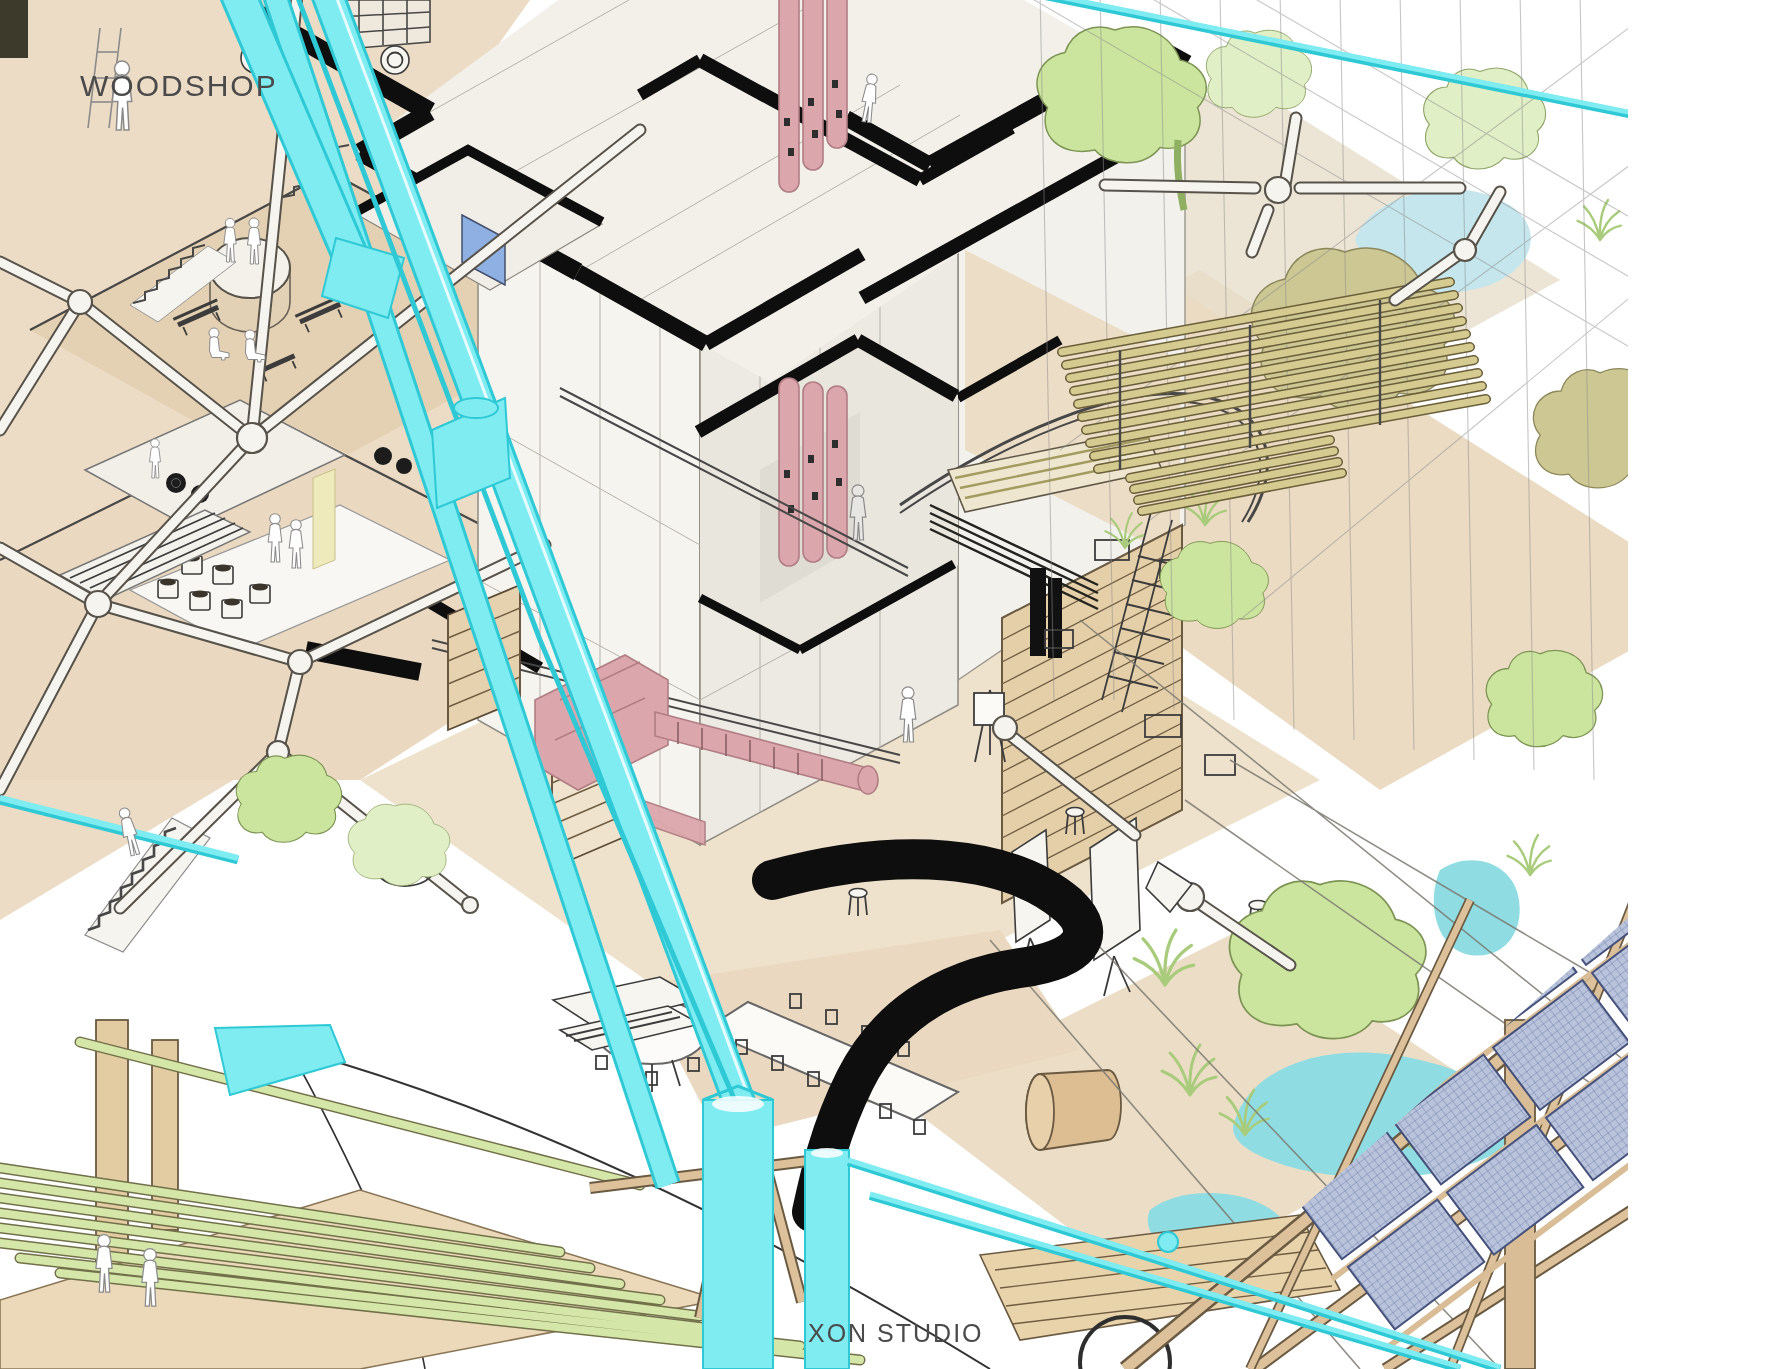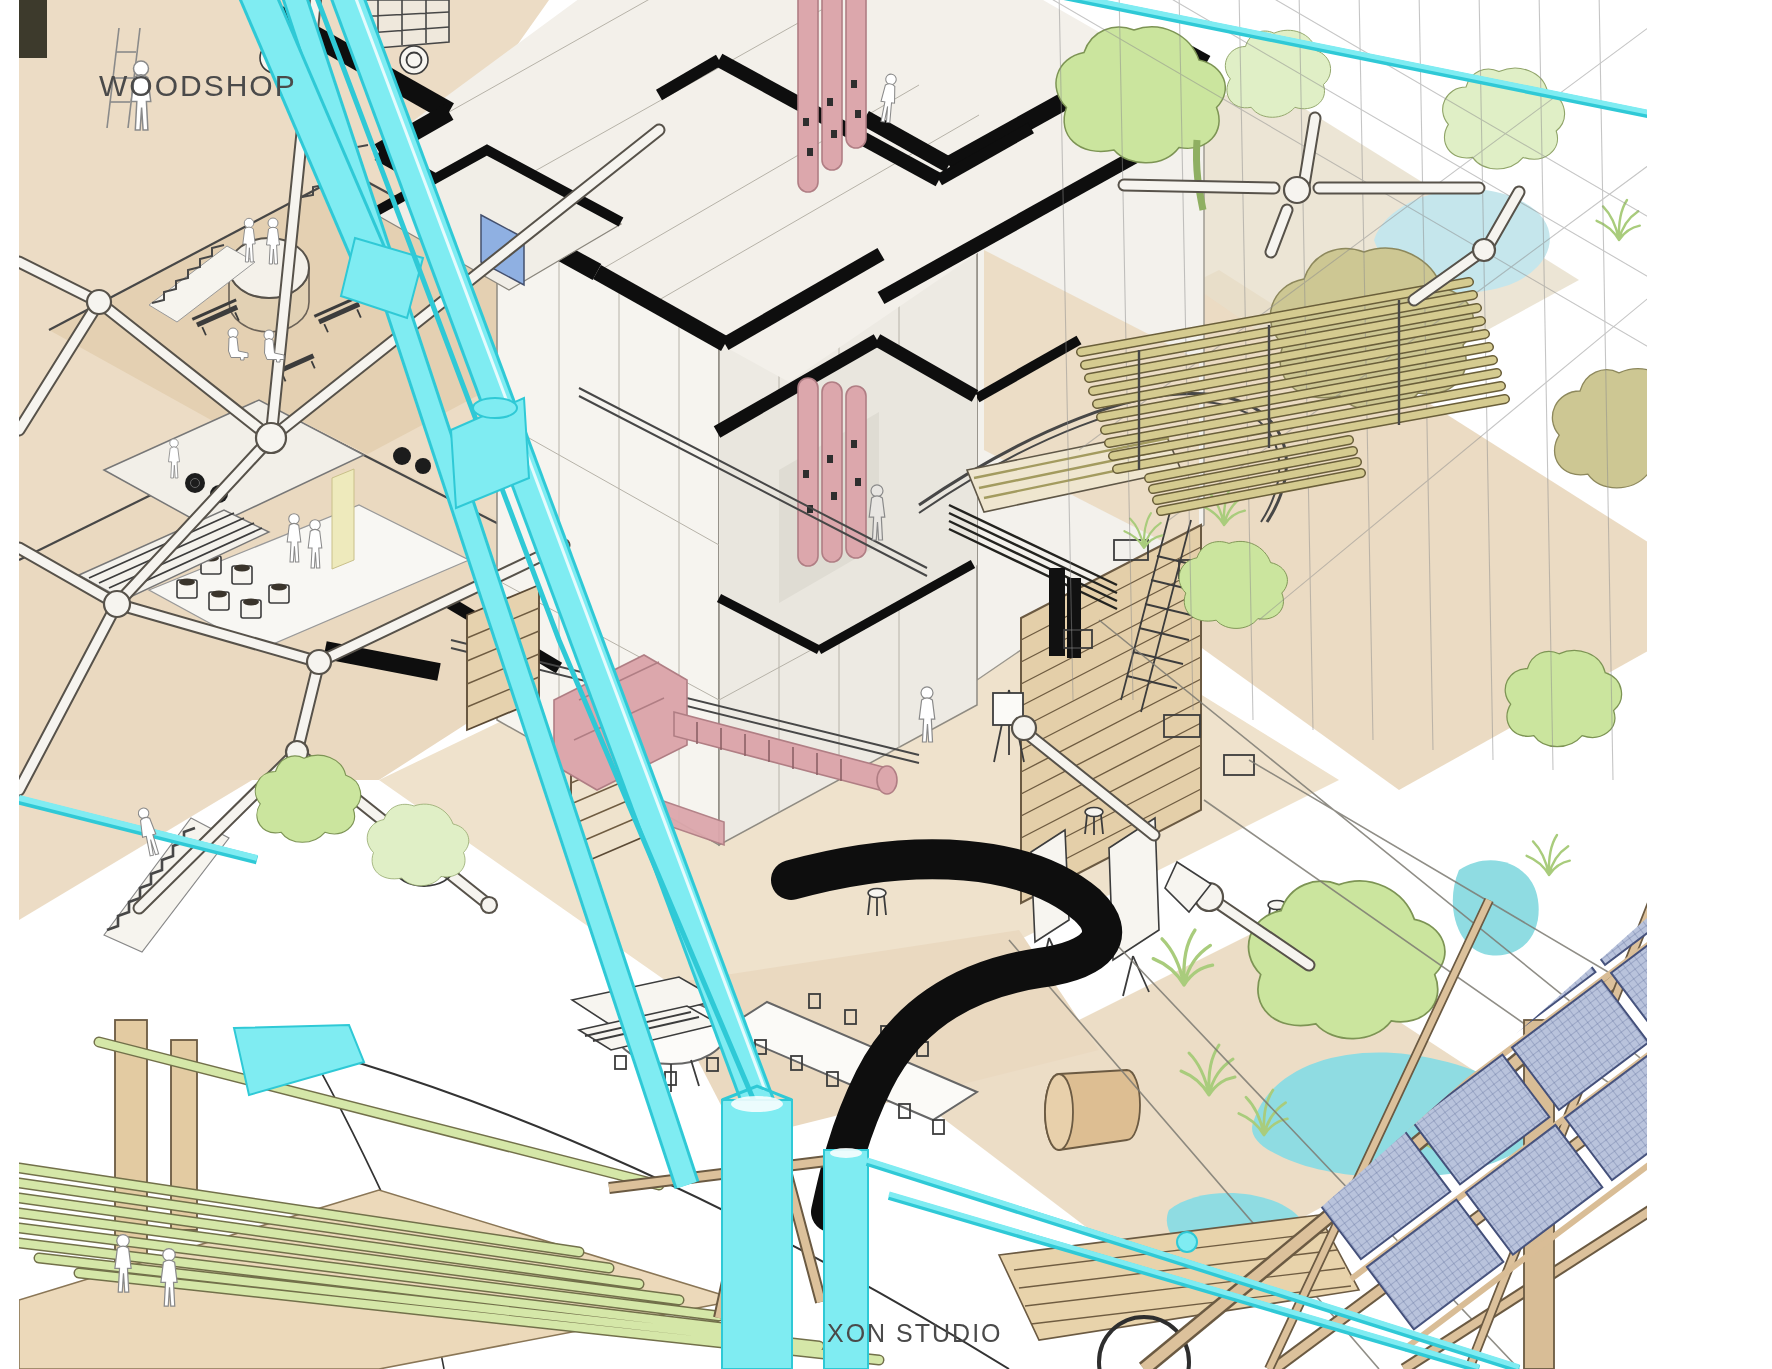--- a/index.html
+++ b/index.html
@@ -1,17 +1,17 @@
 <!DOCTYPE html>
 <html style="--bg: #ffffff; --ivory: #f4f1eb; --paperFace: #efece4; --tan: #ead9c0; --tanDark: #ddc8a8; --wood: #d9ba8e; --line: #474747; --black: #0e0e0e; --cyan: #7fecf2; --cyanDeep: #2fc9d6; --pink: #dca7ac; --pinkDeep: #b07e84; --treeLight: #cbe59e; --treePale: #e0efc6; --treeOlive: #cdc793; --grassGreen: #a9cc7c; --water: #8fdce2; --waterPale: #c5e6ec; --glassBlue: #8fb0e2; --solar: #b9c3dc; --solarLine: #5f6d99; --bamboo: #d5e7a8; --labelGray: #4a4a4a;"><head>
 <meta charset="utf-8">
 <style>
   html,body{margin:0;padding:0;background:#fff;}
   #stage{width:1628px;height:1369px;position:relative;overflow:hidden;
-         font-family:"Liberation Sans",sans-serif;margin-left:19px;}
+         font-family:"Liberation Sans",sans-serif;}
   svg{display:block}
   text{font-family:"Liberation Sans",sans-serif;}
 
   
   .bgfill{fill:var(--bg)}
   .tan{fill:var(--tan)}
   .pinkf{fill:var(--pink);stroke:var(--pinkDeep);stroke-width:1.6}
   .cyanf{fill:var(--cyan);stroke:var(--cyanDeep);stroke-width:2}
   .cyanln{stroke:var(--cyan);fill:none}
   .cyandln{stroke:var(--cyanDeep);fill:none}

